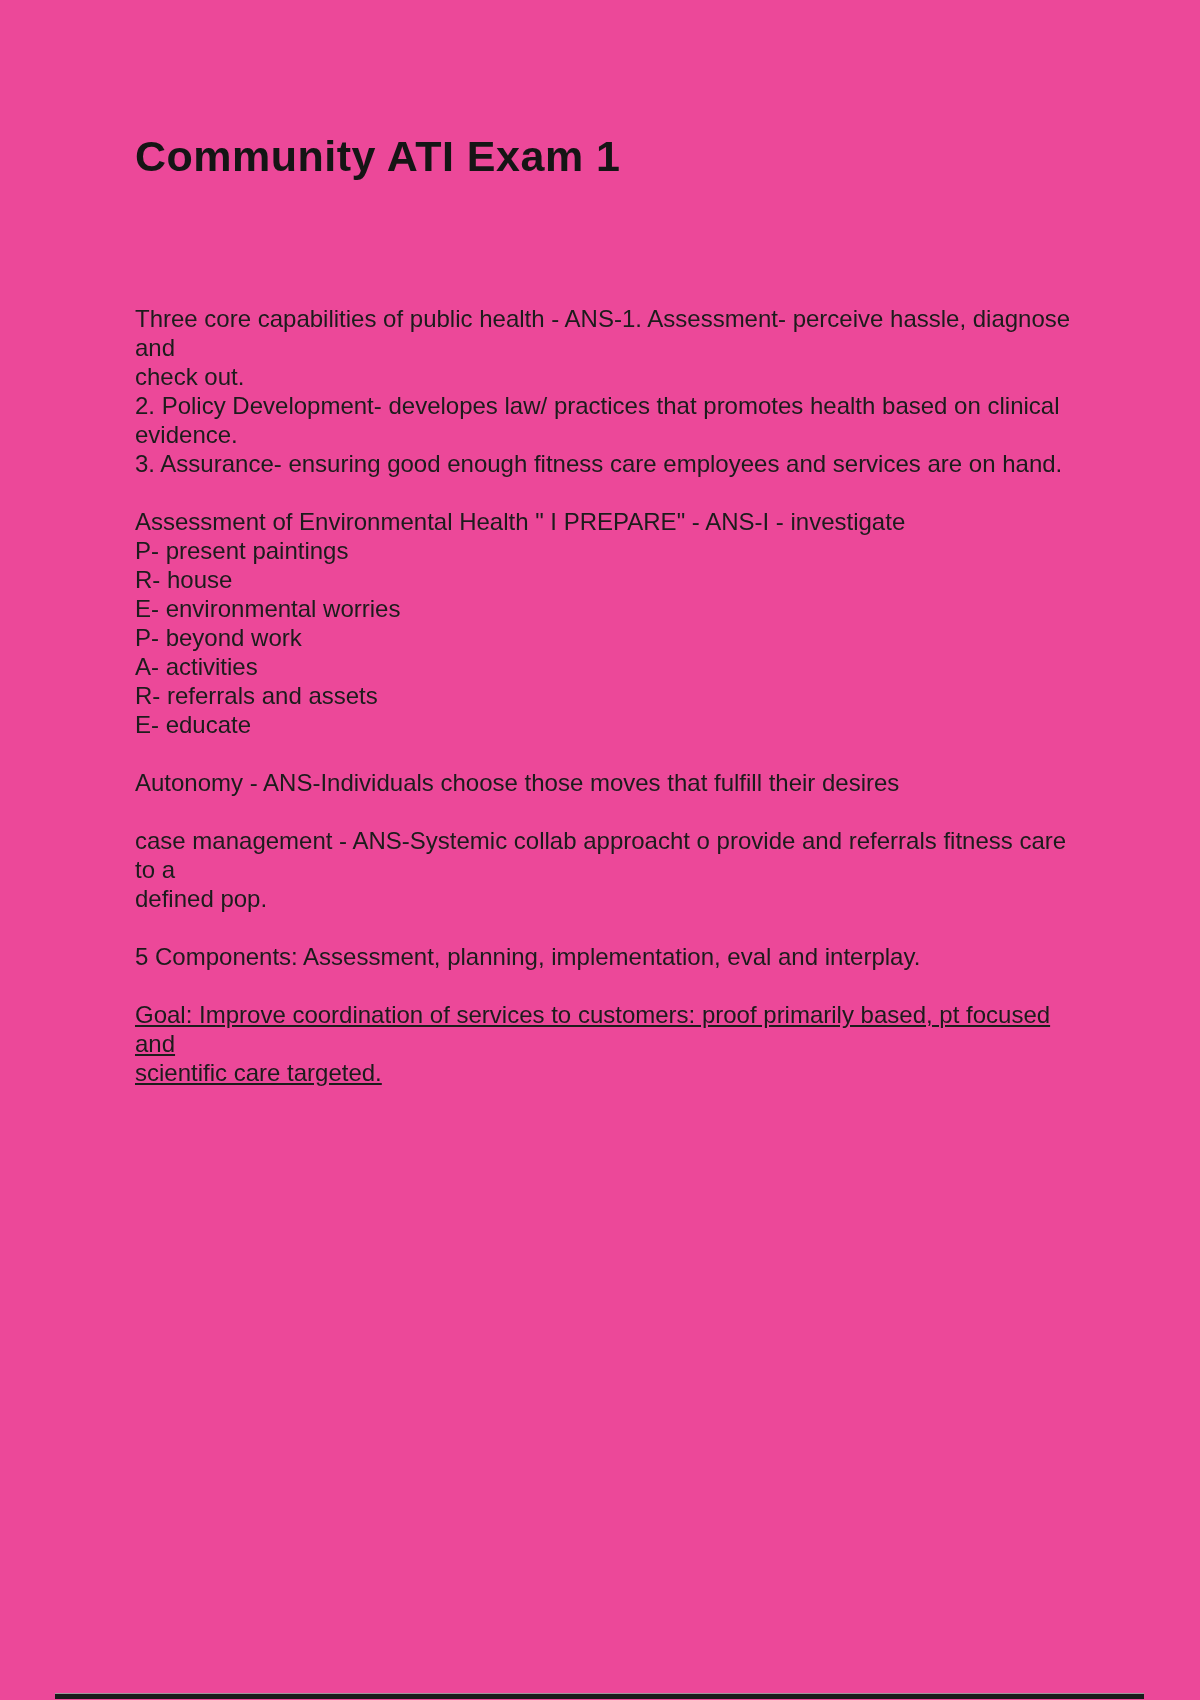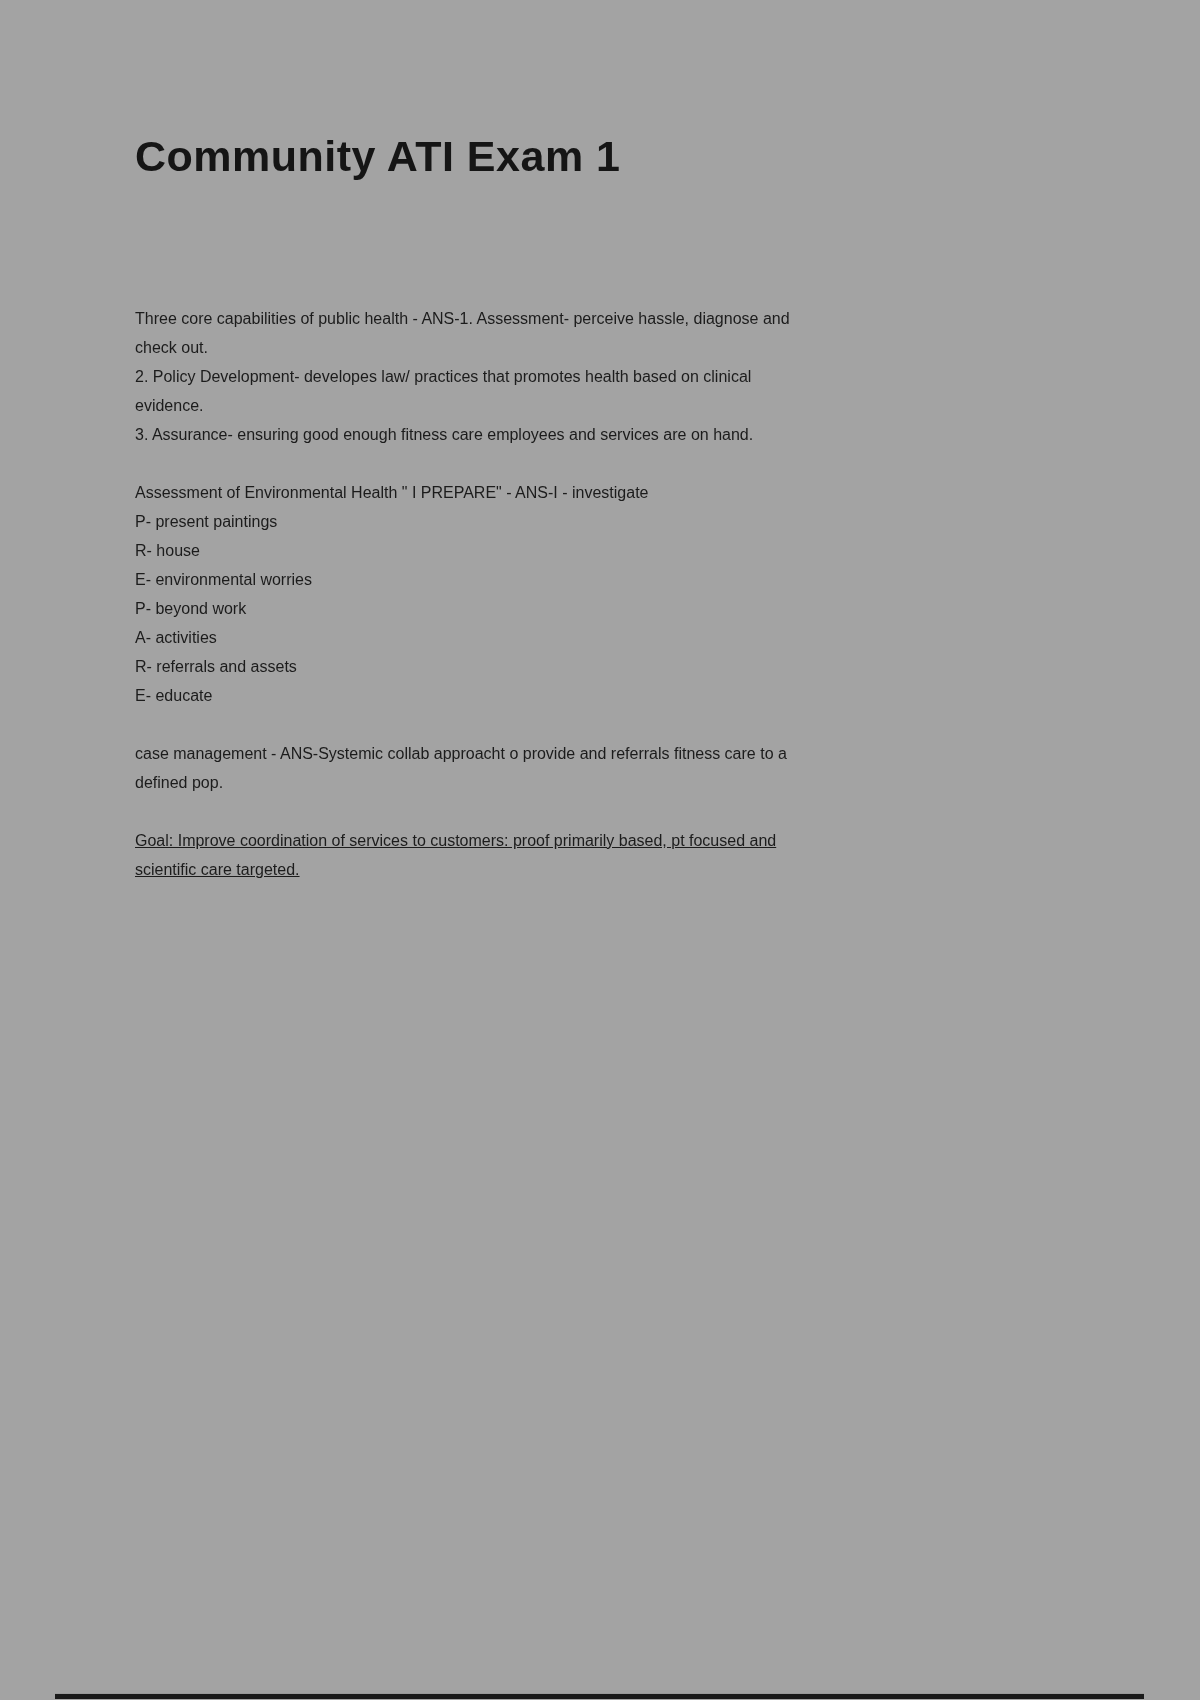--- a/index.html
+++ b/index.html
@@ -11,39 +11,39 @@
     width: 1200px;
     height: 1700px;
     position: relative;
     overflow: hidden;
     font-family: "Liberation Sans", "DejaVu Sans", sans-serif;
     color: #1c1c1c;
   }
   .page {
     position: absolute;
     inset: 0;
-    background: #a3a3a3;
+    background: #ec4899;
   }
   .content {
     position: absolute;
     left: 135px;
     top: 130px;
     width: 950px;
   }
   .doc-title {
     font-size: 43px;
     font-weight: 700;
     line-height: 52px;
     letter-spacing: 0.5px;
     margin: 0;
     color: #151515;
   }
   .doc-body {
     margin-top: 122px;
-    font-size: 16px;
+    font-size: 24px;
     line-height: 29px;
   }
   .para {
     white-space: pre-line;
     margin: 0 0 29px 0;
   }
   .para:last-child { margin-bottom: 12px; text-decoration: underline; }
   .divider-bar {
     position: absolute;
     left: 55px;
@@ -67,20 +67,22 @@
 evidence.
 3. Assurance- ensuring good enough fitness care employees and services are on hand.</div>
       <div class="para">Assessment of Environmental Health " I PREPARE" - ANS-I - investigate
 P- present paintings
 R- house
 E- environmental worries
 P- beyond work
 A- activities
 R- referrals and assets
 E- educate</div>
+      <div class="para">Autonomy - ANS-Individuals choose those moves that fulfill their desires</div>
       <div class="para">case management - ANS-Systemic collab approacht o provide and referrals fitness care to a
 defined pop.</div>
+      <div class="para">5 Components: Assessment, planning, implementation, eval and interplay.</div>
       <div class="para">Goal: Improve coordination of services to customers: proof primarily based, pt focused and
 scientific care targeted.</div>
     </div>
   </div>
   <div class="divider-bar"></div>
 </div>
 
 </body></html>

